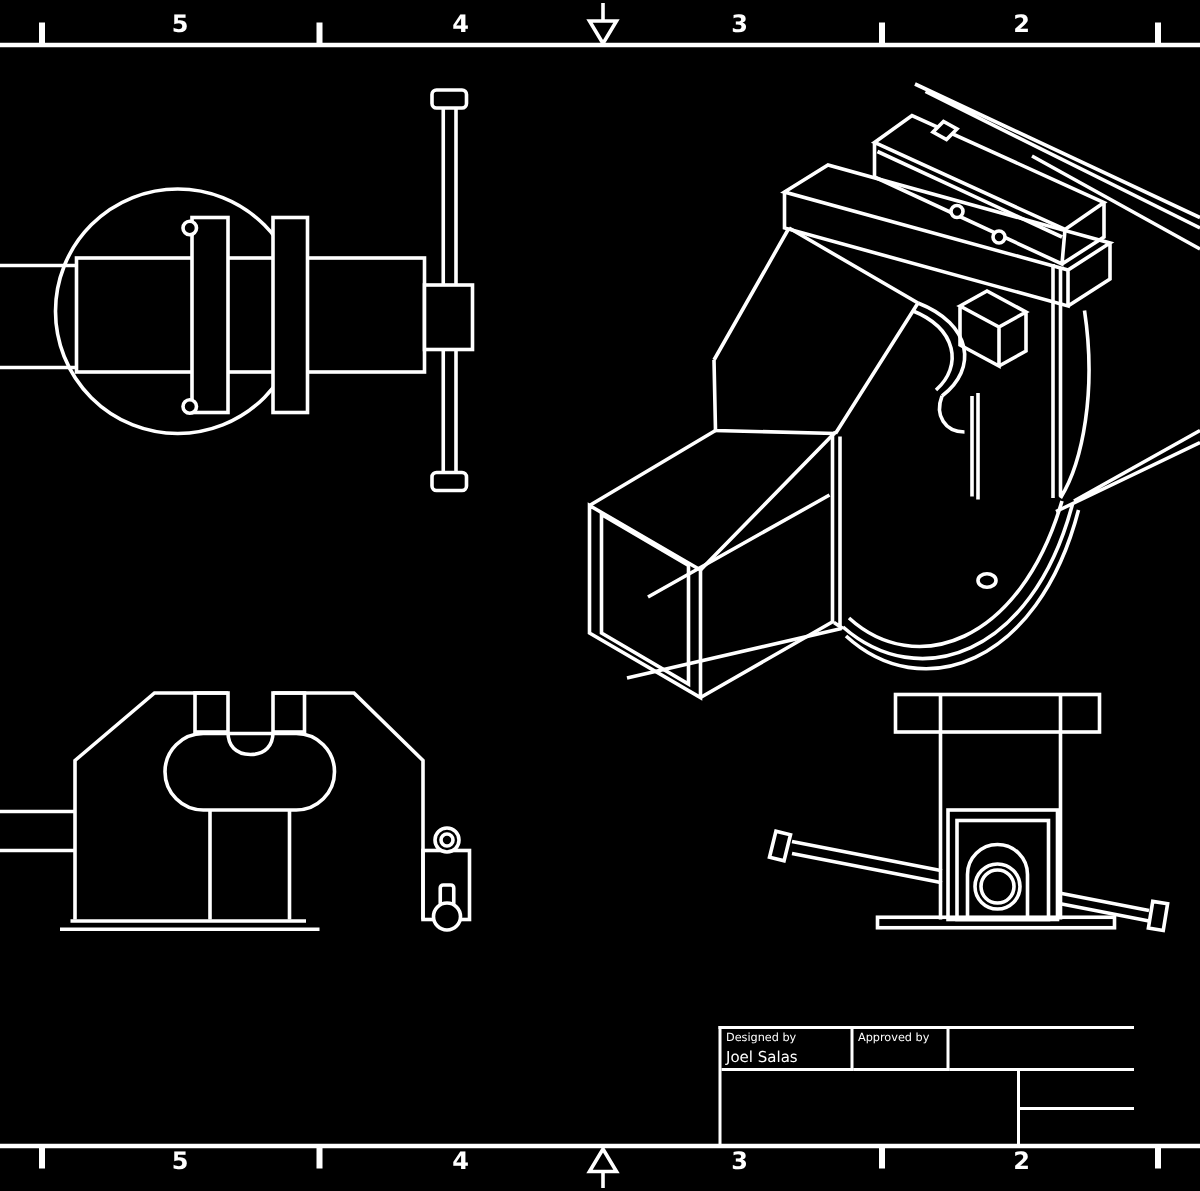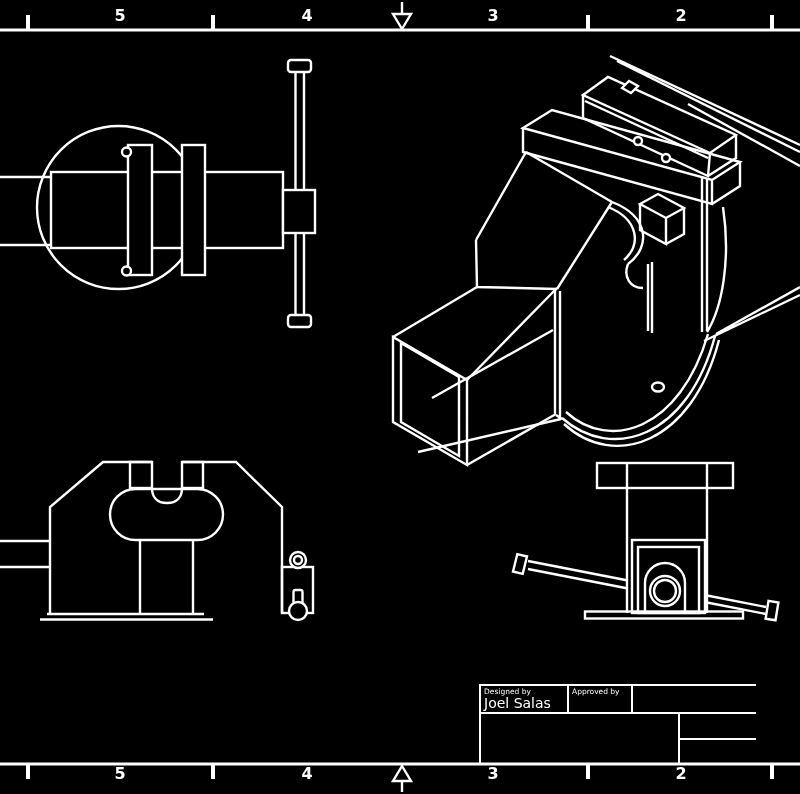--- a/index.html
+++ b/index.html
@@ -9,21 +9,21 @@
   svg .fb{fill:#000;}
   svg .thick{stroke-width:3;}
   svg .tick{stroke-width:4;}
   .rn{position:absolute;width:20px;text-align:center;font-weight:bold;font-size:16px;color:#fff;line-height:18px;}
   
   .tb{position:absolute;left:479px;top:684px;width:277px;height:81px;border-left:2.5px solid #fff;border-top:2.5px solid #fff;box-sizing:border-box;color:#fff;}
   .tb-r1{position:absolute;top:0;left:0;right:0;height:28px;display:flex;}
   .tb-cell{position:relative;border-right:2px solid #fff;border-bottom:2px solid #fff;box-sizing:border-box;}
   .c1{width:88px}.c2{width:64px}.c3{width:106px}.c4{flex:1;border-right:none;}
   .tb-label{position:absolute;top:1px;left:3px;font-size:7.5px;white-space:nowrap;}
-  .tb-value{position:absolute;bottom:1px;left:3px;font-size:14px;white-space:nowrap;}
+  .tb-value{position:absolute;bottom:1px;left:3px;font-size:10px;white-space:nowrap;}
   .tb-date{position:absolute;top:1px;right:3px;font-size:7.5px;}
   .tb-r2{position:absolute;top:28px;bottom:0;left:0;right:0;display:flex;}
   .tb-big{width:199px;border-right:2.5px solid #fff;box-sizing:border-box;}
   .tb-right{flex:1;display:flex;flex-direction:column;}
   .tb-rt{height:26px;border-bottom:2px solid #fff;box-sizing:border-box;}
   .tb-rb{flex:1;}
 </style>
 </head>
 <body>
 

